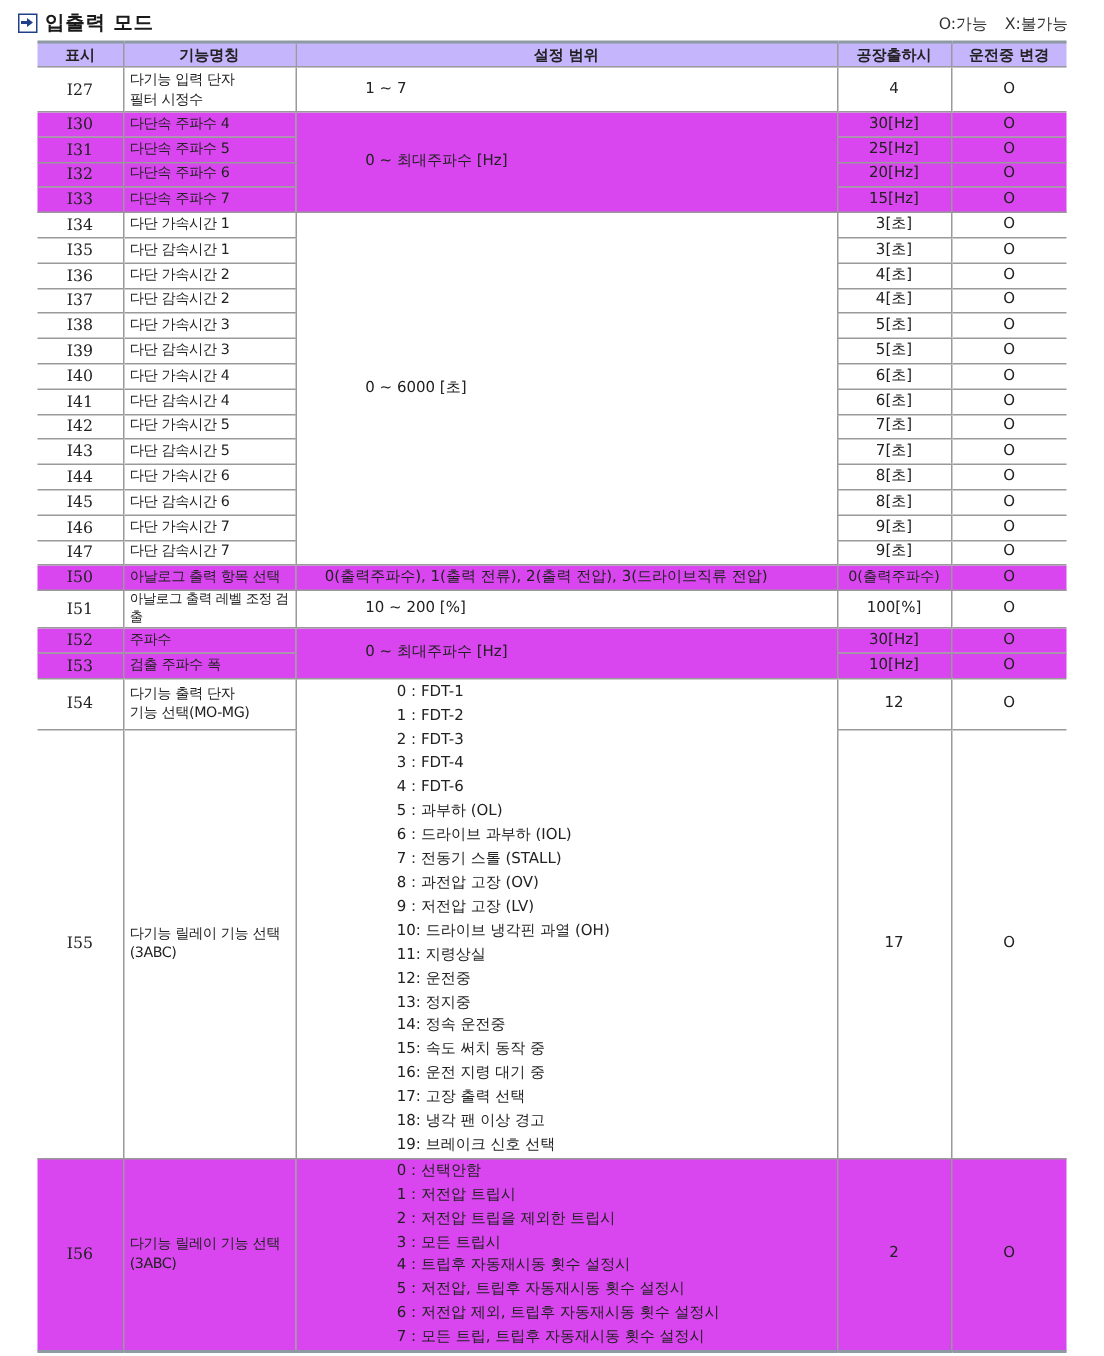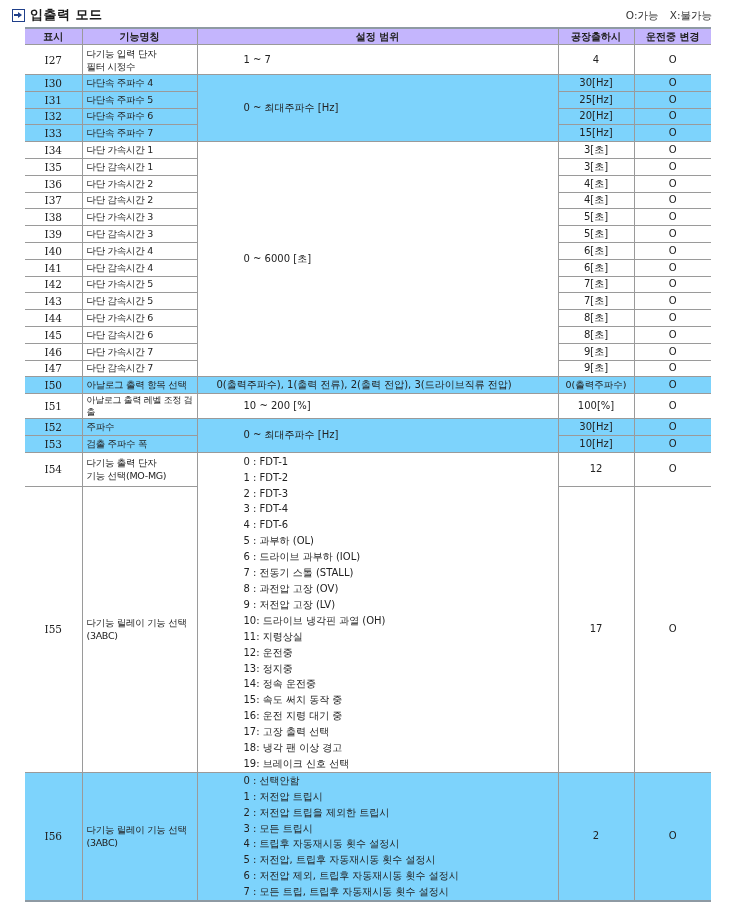--- a/index.html
+++ b/index.html
@@ -15,29 +15,29 @@
   .legend span + span { margin-left:8px; }
 
   table { position:absolute; left:25px; top:27px; width:686px; border-collapse:collapse; table-layout:fixed; font-size:10px; }
   col.c1 { width:57px; } col.c2 { width:115px; } col.c3 { width:361px; } col.c4 { width:76px; } col.c5 { width:77px; }
   th { background:#c4b5fd; font-weight:bold; font-size:10px; height:15px; padding:0; border-top:2px solid #8e9aa3;
        border-left:1px solid #9a9a9a; border-bottom:1px solid #9a9a9a; color:#222; }
   th:first-child { border-left:none; }
   td { border-left:1px solid #9a9a9a; border-bottom:1px solid #9a9a9a; padding:0; vertical-align:middle; line-height:12px; }
   td:first-child { border-left:none; }
   tr.r td { height:15.8px; }
-  .g td, td.g { background:#7dd3fc; }
+  .g td, td.g { background:#d946ef; }
   .w td, td.w { background:#ffffff; }
   td.code { text-align:center; font-family:"DejaVu Serif","Liberation Serif",serif; font-size:10.5px; }
   td.name { padding-left:4px; font-size:9.5px; letter-spacing:-0.3px; }
   td.range { padding-left:46px; font-size:10px; }
   td.def { text-align:center; font-size:10px; }
   td.chg { text-align:center; font-size:10px; }
   td.tall { vertical-align:top; padding-top:5px; }
-  .opt { display:block; line-height:15.9px; font-size:10px; }
+  .opt { display:block; line-height:15.9px; font-size:10px;margin-left:21px; }
   .twoline { line-height:13px; }
   tr.bottom td { border-bottom:2px solid #8e9aa3; }
 </style>
 </head>
 <body>
 
 <div class="title-bar">
   <span class="title-icon"></span>
   <span class="title-text">입출력 모드</span>
 </div>

